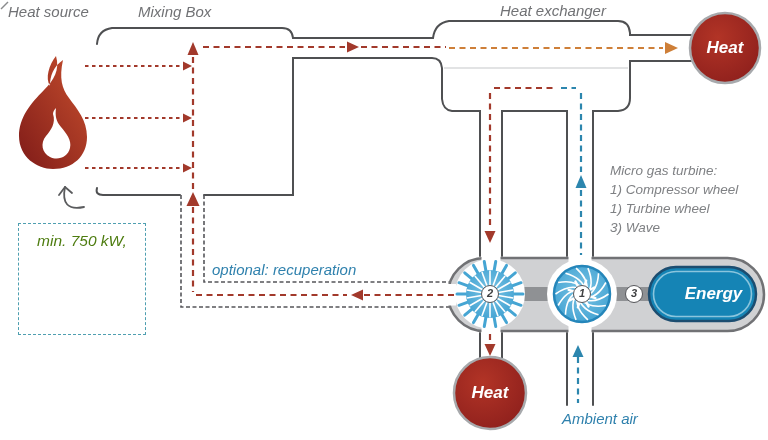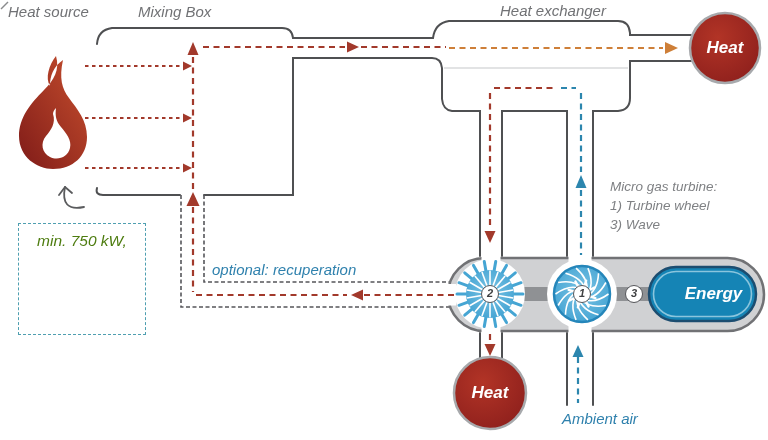--- a/index.html
+++ b/index.html
@@ -2,21 +2,21 @@
 <html><head>
 <meta charset="utf-8">
 <style>
   html,body{margin:0;padding:0;background:#fff;}
   .canvas{position:relative;width:768px;height:440px;background:#ffffff;overflow:hidden;
           font-family:"Liberation Sans",sans-serif;font-style:italic;}
   svg.layer{position:absolute;left:0;top:0;}
   .lbl{position:absolute;color:#717275;font-size:15px;white-space:nowrap;}
   .lbl-blue{position:absolute;color:#2f81ad;font-size:15px;white-space:nowrap;}
   .lbl-white{position:absolute;color:#ffffff;font-size:17px;font-weight:bold;text-align:center;}
-  .legend{position:absolute;left:610px;top:161px;color:#7f8184;font-size:13.5px;line-height:19px;margin-top:16px;}
+  .legend{position:absolute;left:610px;top:161px;color:#7f8184;font-size:13.5px;line-height:19px;}
   .process-box{position:absolute;left:18px;top:223px;width:128px;height:112px;
                border:1.6px dashed #4f9fb0;text-align:center;box-sizing:border-box;}
   .process-title{margin-top:9px;font-size:14px;color:#9f2e28;}
   .process-line{font-size:15.5px;color:#4d7c0f;line-height:25px;}
   .process-line:first-of-type{margin-top:4px;}
   .badge{position:absolute;width:18px;height:18px;border-radius:50%;background:#fff;
          border:1.6px solid #55565a;box-sizing:border-box;text-align:center;
          font-size:11px;font-weight:bold;color:#3f4042;line-height:15px;}
 </style>
 </head>
@@ -236,20 +236,21 @@
 
 <div class="lbl-white" style="left:695px;top:38px;width:60px;">Heat</div>
 <div class="lbl-white" style="left:460px;top:383px;width:60px;">Heat</div>
 <div class="lbl-white" style="left:649px;top:284px;width:129px;">Energy</div>
 
 <div class="lbl-blue" style="left:212px;top:261px;">optional: recuperation</div>
 <div class="lbl-blue" style="left:562px;top:410px;">Ambient air</div>
 
 <div class="legend">
   <div>Micro gas turbine:</div>
+  <div>1) Compressor wheel</div>
   <div>1) Turbine wheel</div>
   <div>3) Wave</div>
 </div>
 
 <div class="process-box">
   <div class="process-line">min. 750 kW,</div>
 </div>
 
 <div class="badge" style="left:481px;top:285px;">2</div>
 <div class="badge" style="left:573px;top:285px;">1</div>

